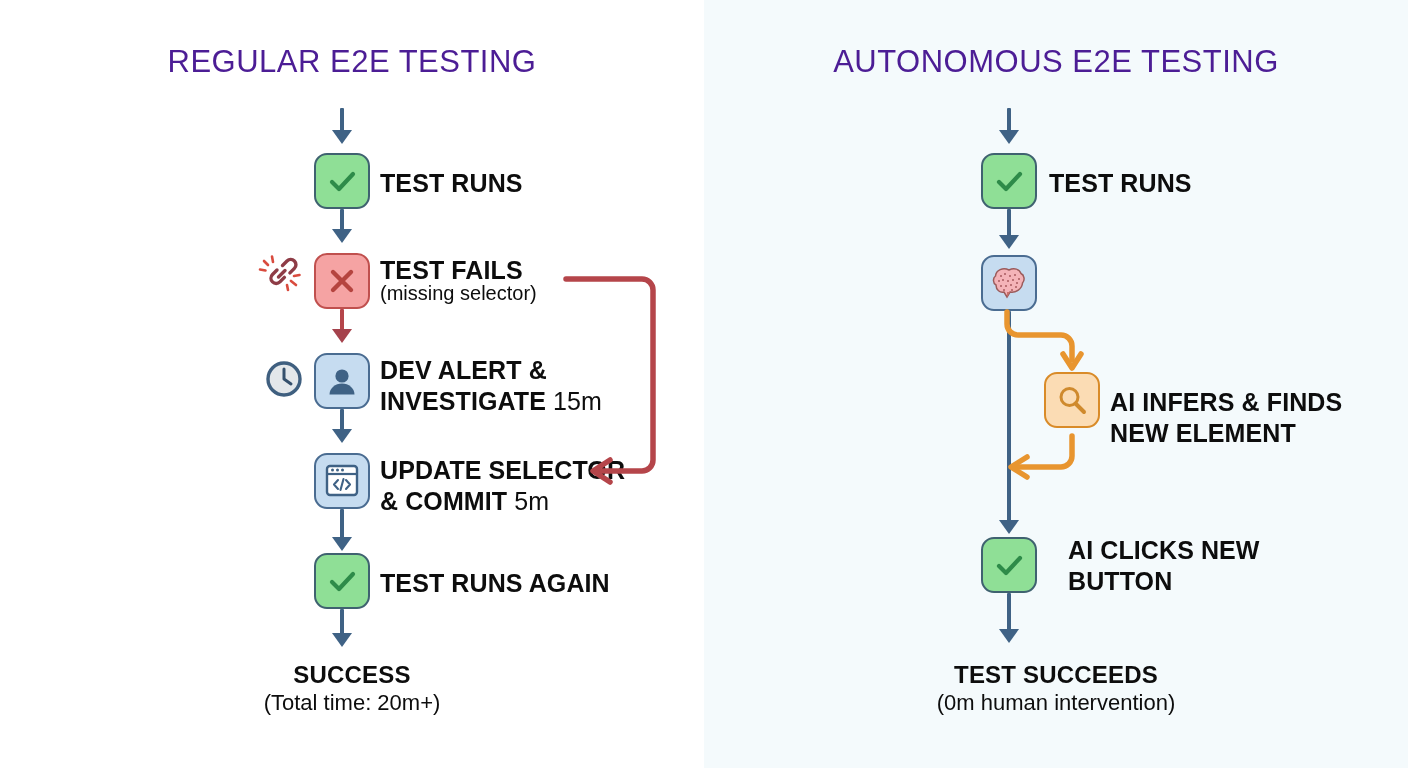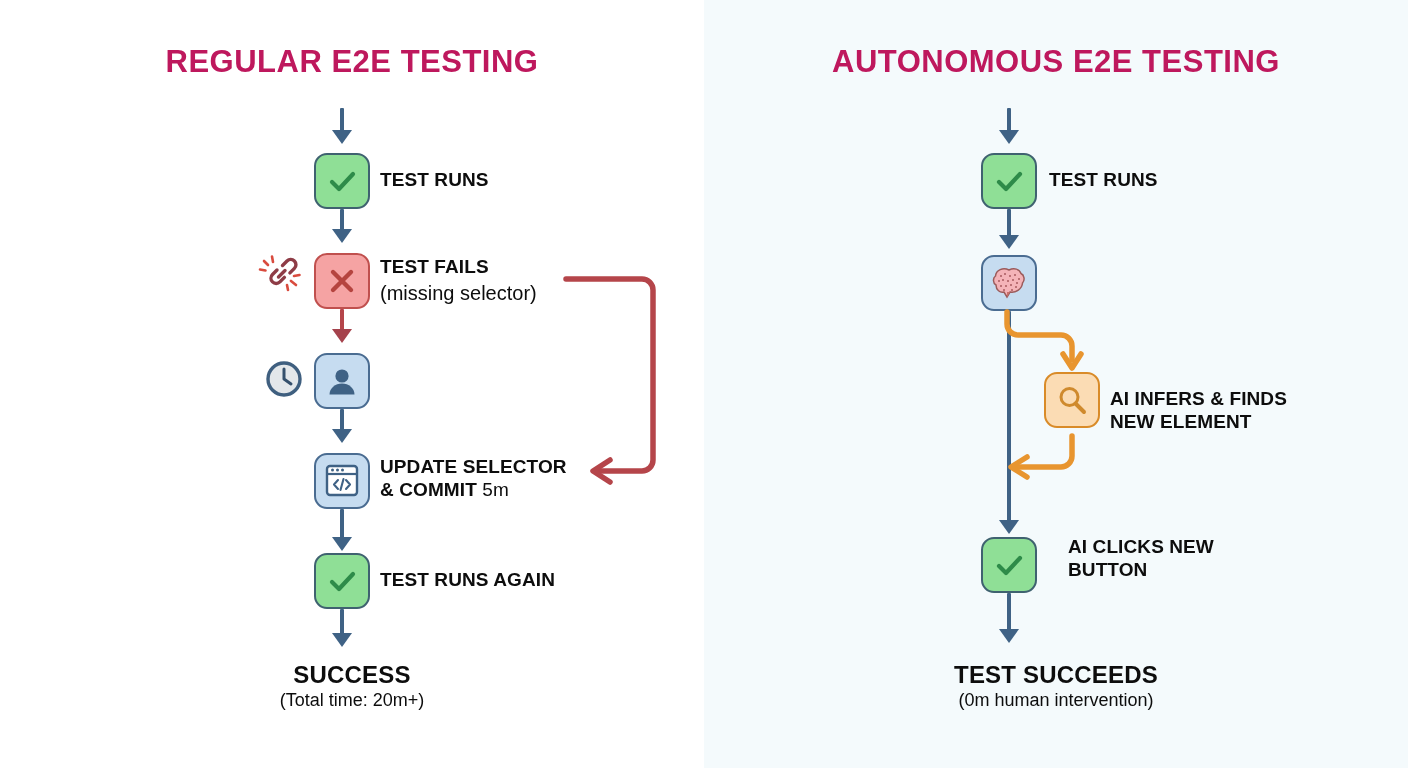--- a/index.html
+++ b/index.html
@@ -33,23 +33,23 @@
   }
   .col-left { left: 0; }
   .col-right { left: 704px; }
 
   .col-title {
     position: absolute;
     top: 44px;
     width: 100%;
     text-align: center;
     font-size: 31px;
-    font-weight: bold;
+    font-weight: normal;
     letter-spacing: 0.5px;
-    color: #be185d;
+    color: #4c1d95;
   }
 
   
   .nodebox {
     position: absolute;
     width: 56px; height: 56px;
     border-radius: 13px;
     border: 2.5px solid #3f5f7f;
     box-sizing: border-box;
     display: flex;
@@ -57,21 +57,21 @@
     justify-content: center;
   }
   .nb-green { background: #8fdf96; border-color: #3f6270; }
   .nb-red   { background: #f5a3a3; border-color: #c0504e; }
   .nb-blue  { background: #c6dcf0; border-color: #4a6c91; }
   .nb-orange{ background: #fbdcb4; border-color: #d98b28; }
 
   
   .nodelabel {
     position: absolute;
-    font-size: 19px;
+    font-size: 25px;
     font-weight: bold;
     color: #0d0d0d;
     line-height: 1.22;
     letter-spacing: 0.1px;
     white-space: pre-line;
   }
   .sublabel {
     font-weight: normal;
     font-size: 20px;
     letter-spacing: 0;
@@ -104,21 +104,21 @@
     text-align: center;
     font-size: 24px;
     font-weight: bold;
     color: #0d0d0d;
     letter-spacing: 0.2px;
   }
   .footer-sub {
     position: absolute;
     width: 100%;
     text-align: center;
-    font-size: 18px;
+    font-size: 22px;
     font-weight: normal;
     color: #0d0d0d;
   }
 
   
   .sideicon {
     position: absolute;
   }
   svg { display: block; overflow: visible; }
 
@@ -183,20 +183,22 @@
         <circle cx="20" cy="20" r="16" fill="#e3e7ea" stroke="#3f5f7f" stroke-width="3.4"></circle>
         <path d="M20 10 L20 20 L27 25" fill="none" stroke="#35506c" stroke-width="3" stroke-linecap="round" stroke-linejoin="round"></path>
       </svg>
     </div>
     <div class="nodebox nb-blue" style="left:314px; top:353px;">
       <svg width="36" height="36" viewBox="0 0 36 36">
         <circle cx="18" cy="13" r="6.6" fill="#3f6285"></circle>
         <path d="M5.5 31.5 a12.5 11 0 0 1 25 0 Z" fill="#3f6285"></path>
       </svg>
     </div>
+    <div class="nodelabel" style="left:380px; top:355px;"><span>DEV ALERT &amp;
+INVESTIGATE</span><span class="timeval"> 15m</span></div>
 
     <div class="vline" style="left:340px; top:409px; height:22px;"></div>
     <div class="arrowhead" style="left:332px; top:429px;"></div>
 
     <div class="nodebox nb-blue" style="left:314px; top:453px;">
       <svg width="40" height="38" viewBox="0 0 40 38">
         <rect x="5" y="4" width="30" height="29" rx="3" fill="#ffffff" stroke="#3f6285" stroke-width="2.4"></rect>
         <path d="M5 12 L35 12" stroke="#3f6285" stroke-width="2.2"></path>
         <circle cx="10.5" cy="8" r="1.5" fill="#3f6285"></circle>
         <circle cx="15.5" cy="8" r="1.5" fill="#3f6285"></circle>

